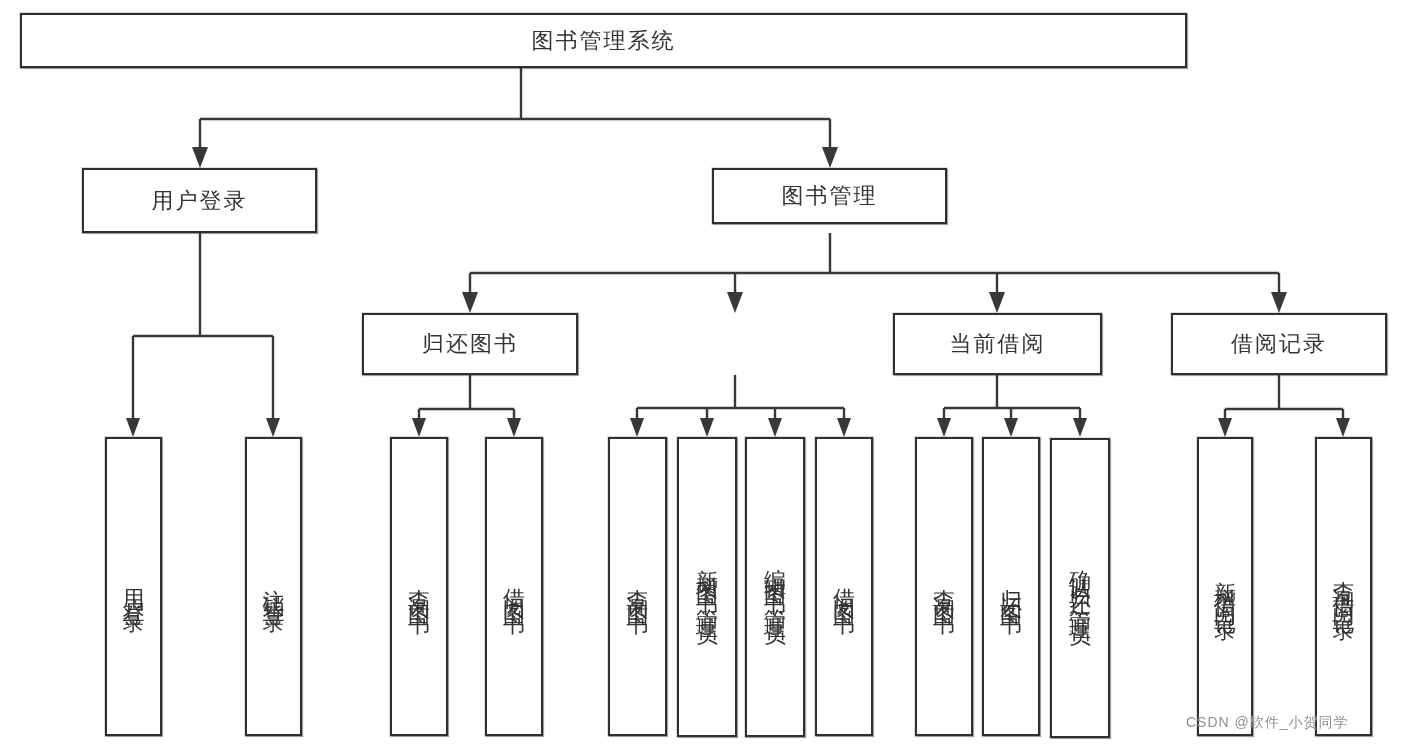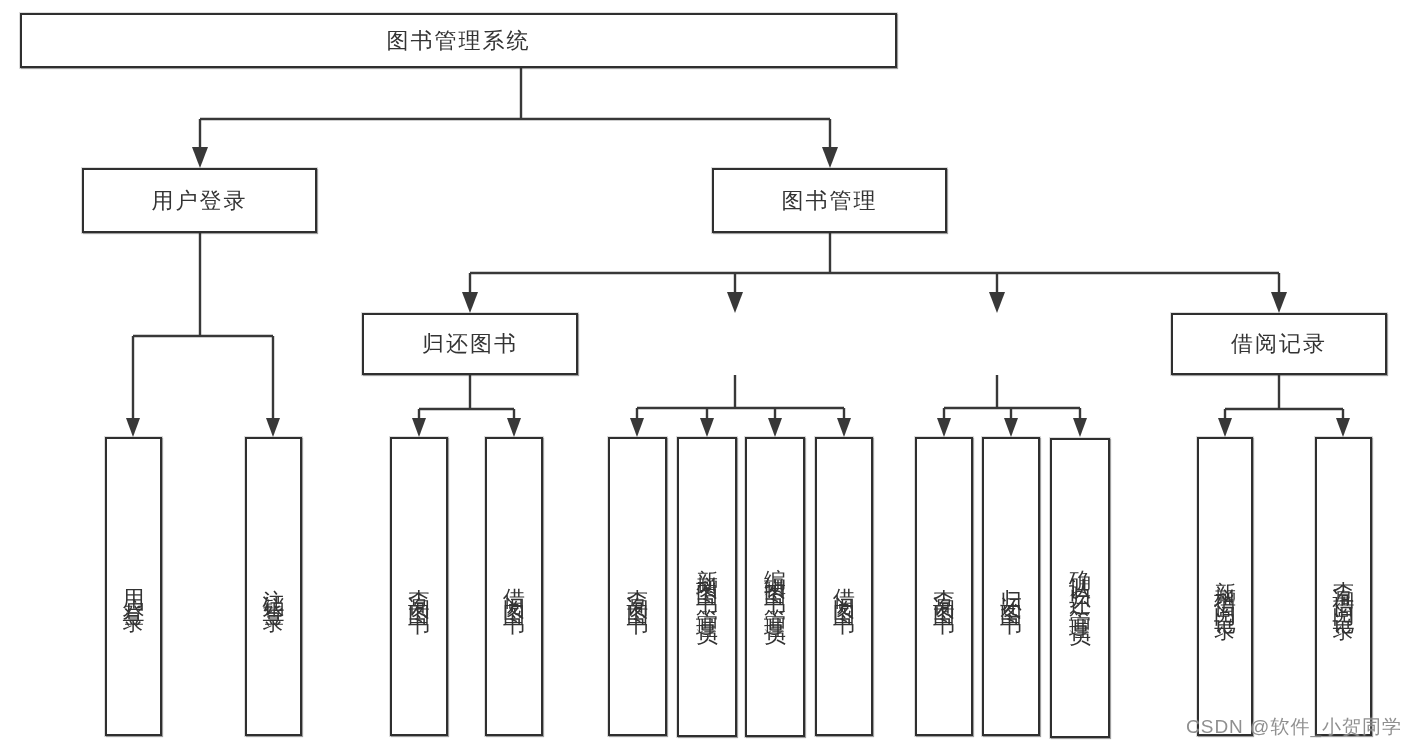--- a/index.html
+++ b/index.html
@@ -20,21 +20,21 @@
   .node.v .vtext{
     writing-mode:vertical-rl;
     text-orientation:mixed;
     letter-spacing:8px;
     line-height:1;
     white-space:nowrap;
   }
   #watermark{
     position:absolute;
     left:1186px;top:714px;
-    font-size:19px;
+    font-size:14px;
     color:rgba(128,128,128,0.88);
     text-shadow:0 0 2px rgba(255,255,255,0.9);
     white-space:nowrap;
     letter-spacing:1px;
   }
 </style>
 </head>
 <body>
 
 <div id="canvas">
@@ -96,33 +96,36 @@
       <polygon points="768,418 782,418 775,437"></polygon>
       <polygon points="837,418 851,418 844,437"></polygon>
       <polygon points="937,418 951,418 944,437"></polygon>
       <polygon points="1004,418 1018,418 1011,437"></polygon>
       <polygon points="1073,418 1087,418 1080,437"></polygon>
       <polygon points="1218,418 1232,418 1225,437"></polygon>
       <polygon points="1336,418 1350,418 1343,437"></polygon>
     </g>
   </svg>
 
-  <div class="node h" style="left:20px;top:13px;width:877px;height:55px;">
+  <div class="node h" style="left:20px;top:13px;width:1167px;height:55px;">
     <span>图书管理系统</span>
   </div>
 
   <div class="node h" style="left:82px;top:168px;width:235px;height:65px;">
     <span>用户登录</span>
   </div>
-  <div class="node h" style="left:712px;top:168px;width:235px;height:65px;">
+  <div class="node h" style="left:712px;top:168px;width:235px;height:56px;">
     <span>图书管理</span>
   </div>
 
   <div class="node h" style="left:362px;top:313px;width:216px;height:62px;">
     <span>归还图书</span>
+  </div>
+  <div class="node h" style="left:893px;top:313px;width:209px;height:62px;">
+    <span>当前借阅</span>
   </div>
   <div class="node h" style="left:1171px;top:313px;width:216px;height:62px;">
     <span>借阅记录</span>
   </div>
 
   <div class="node v" style="left:105px;top:437px;width:57px;height:299px;">
     <span class="vtext">用户登录</span>
   </div>
   <div class="node v" style="left:245px;top:437px;width:57px;height:299px;">
     <span class="vtext">注销登录</span>

